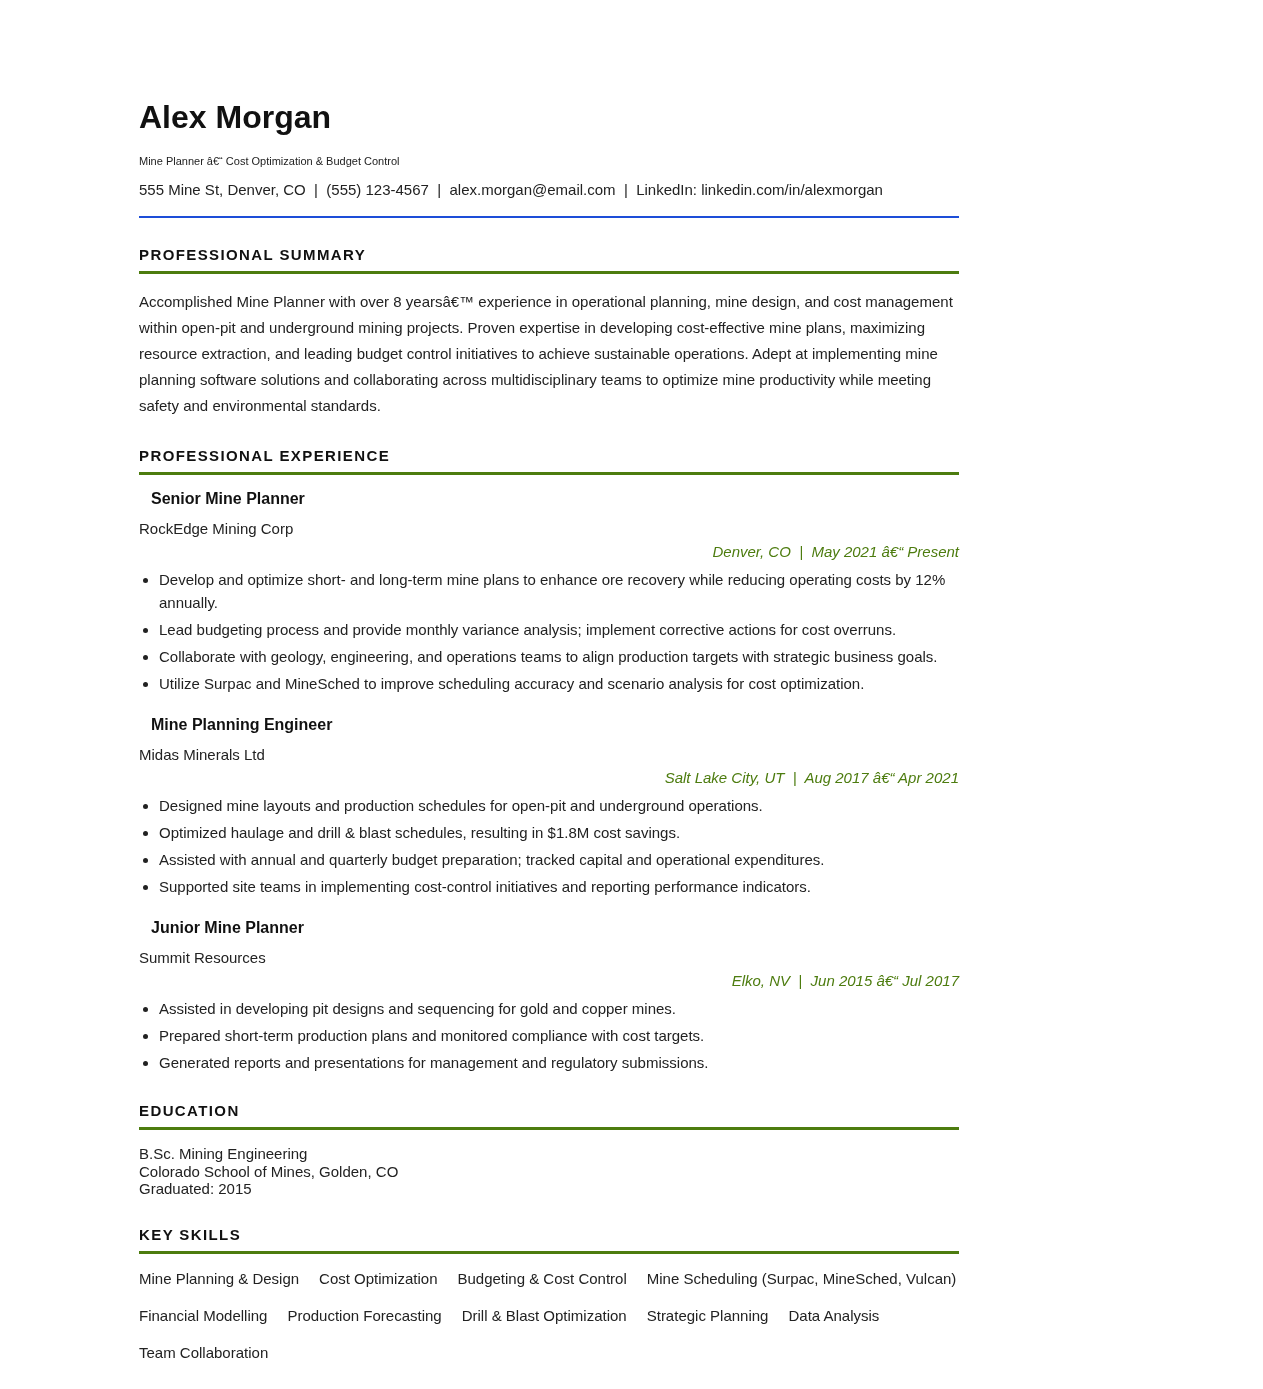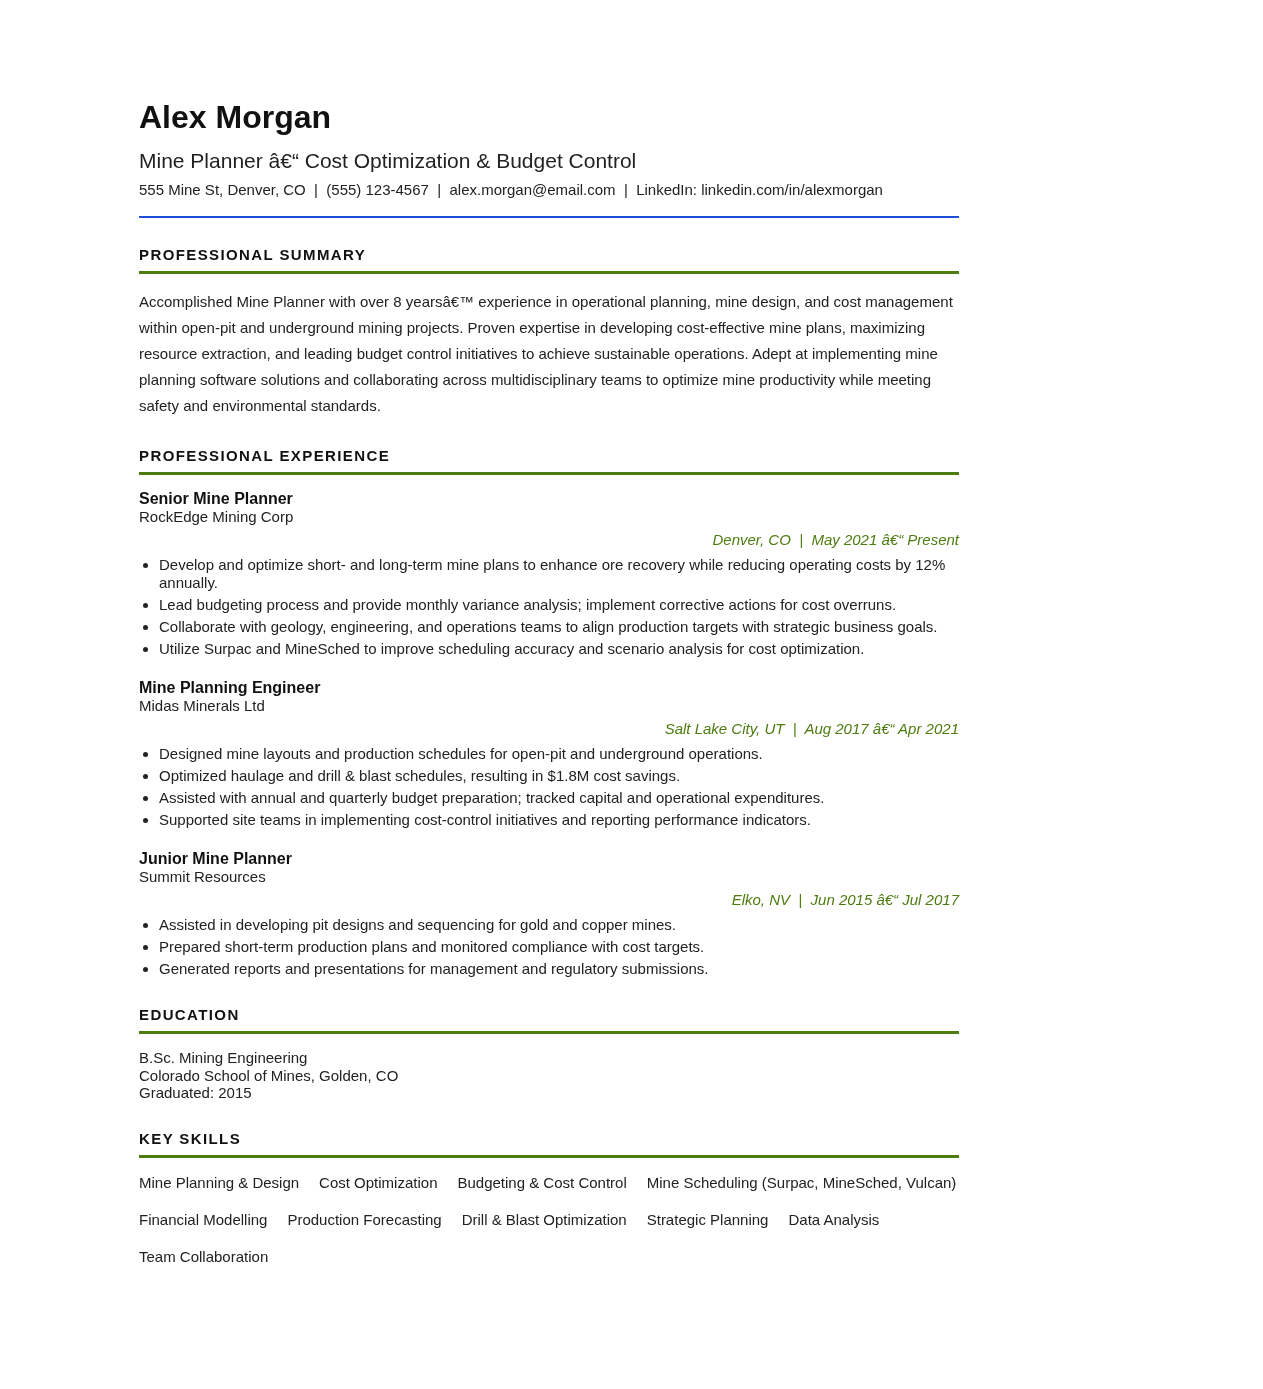--- a/index.html
+++ b/index.html
@@ -2,35 +2,35 @@
 <html><head>
 <meta charset="utf-8">
 <style>
   html, body { margin: 0; padding: 0; background: #ffffff; }
   body { font-family: "Liberation Sans", "DejaVu Sans", sans-serif; color: #222222; }
   .page { width: 1098px; height: 1389px; background: #ffffff; overflow: hidden; box-sizing: border-box; }
   .resume { width: 820px; margin: 0 auto; padding-top: 99px; font-size: 15px; }
 
   
   h1 { font-size: 32px; line-height: 36px; margin: 0 0 7px 0; color: #111111; font-weight: bold; }
-  .subtitle { font-size: 21px; line-height: 20px; margin: 16px 0 10px 0; color: #222222; }
+  .subtitle { font-size: 11px; line-height: 20px; margin: 16px 0 10px 0; color: #222222; }
   .contact { font-size: 15px; line-height: 18px; padding-bottom: 17px; border-bottom: 2px solid #1d4ed8; white-space: pre-wrap; }
 
   
   .sec { margin-top: 28px; }
   h2 { font-size: 15px; font-weight: bold; color: #111111; letter-spacing: 1.4px; margin: 0 0 15px 0; padding-bottom: 8px; border-bottom: 3px solid #4d7c0f; }
   .summary { margin: 0; line-height: 26px; }
 
   
   .job { margin-bottom: 21px; }
-  .job h3 { font-size: 16px; font-weight: bold; margin: 0; line-height: 18px; color: #111111; }
+  .job h3 { font-size: 16px; font-weight: bold; margin: 12px; line-height: 18px; color: #111111; }
   .company { line-height: 18px; }
   .meta { text-align: right; font-style: italic; color: #4d7c0f; margin-top: 5px; line-height: 17px; white-space: pre-wrap; }
   .job ul { margin: 8px 0 0 0; padding-left: 20px; }
-  .job li { line-height: 18px; margin-bottom: 4px; }
+  .job li { line-height: 23px; margin-bottom: 4px; }
 
   
   .edu-line { line-height: 17.5px; }
 
   
   .skills { display: flex; flex-wrap: wrap; gap: 20px 20px; margin-top: 16px; }
   .skill { white-space: nowrap; }
 </style>
 </head>
 <body>

